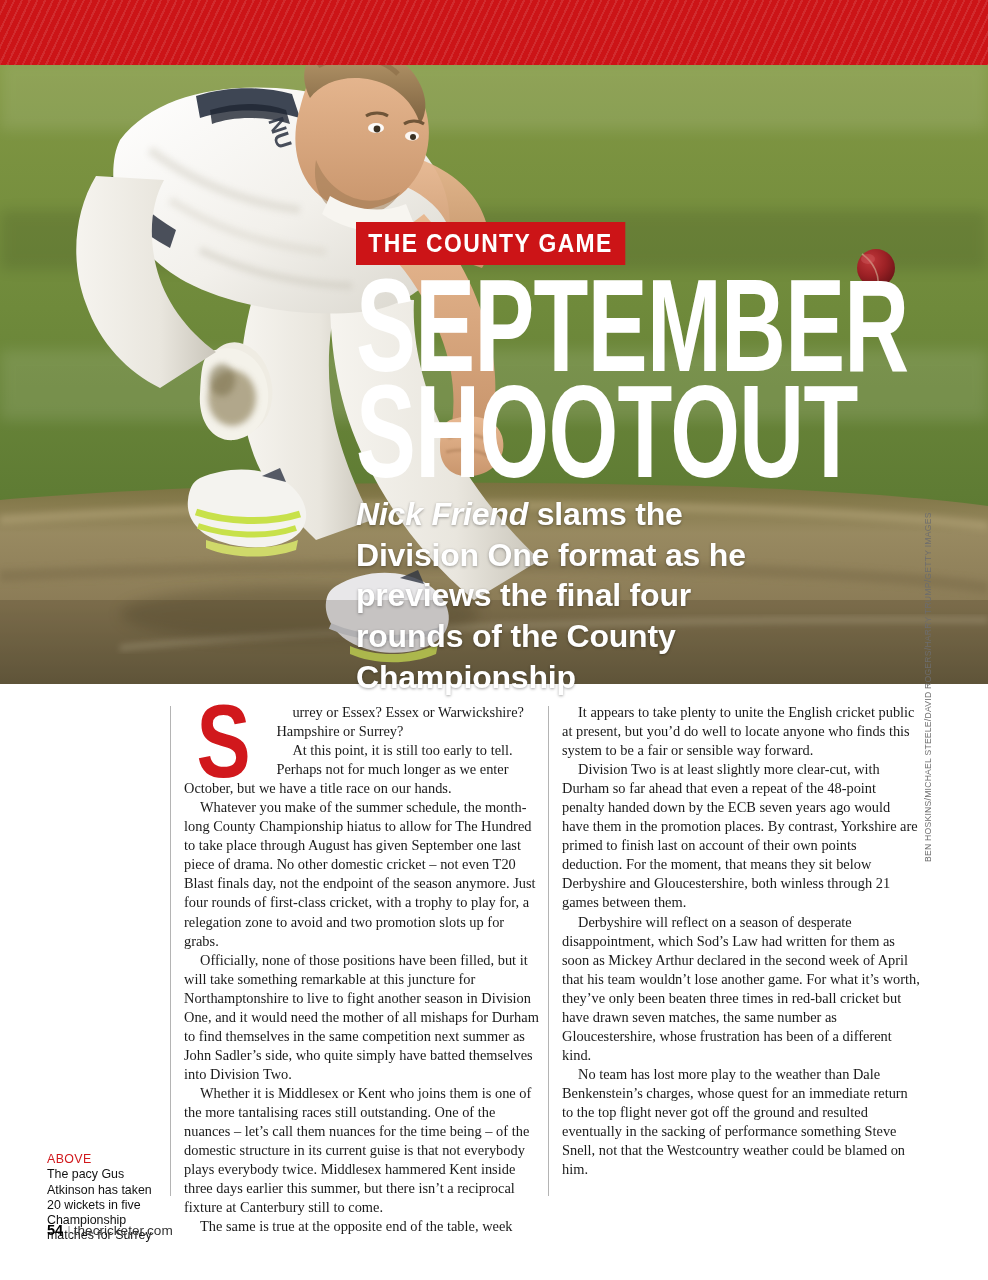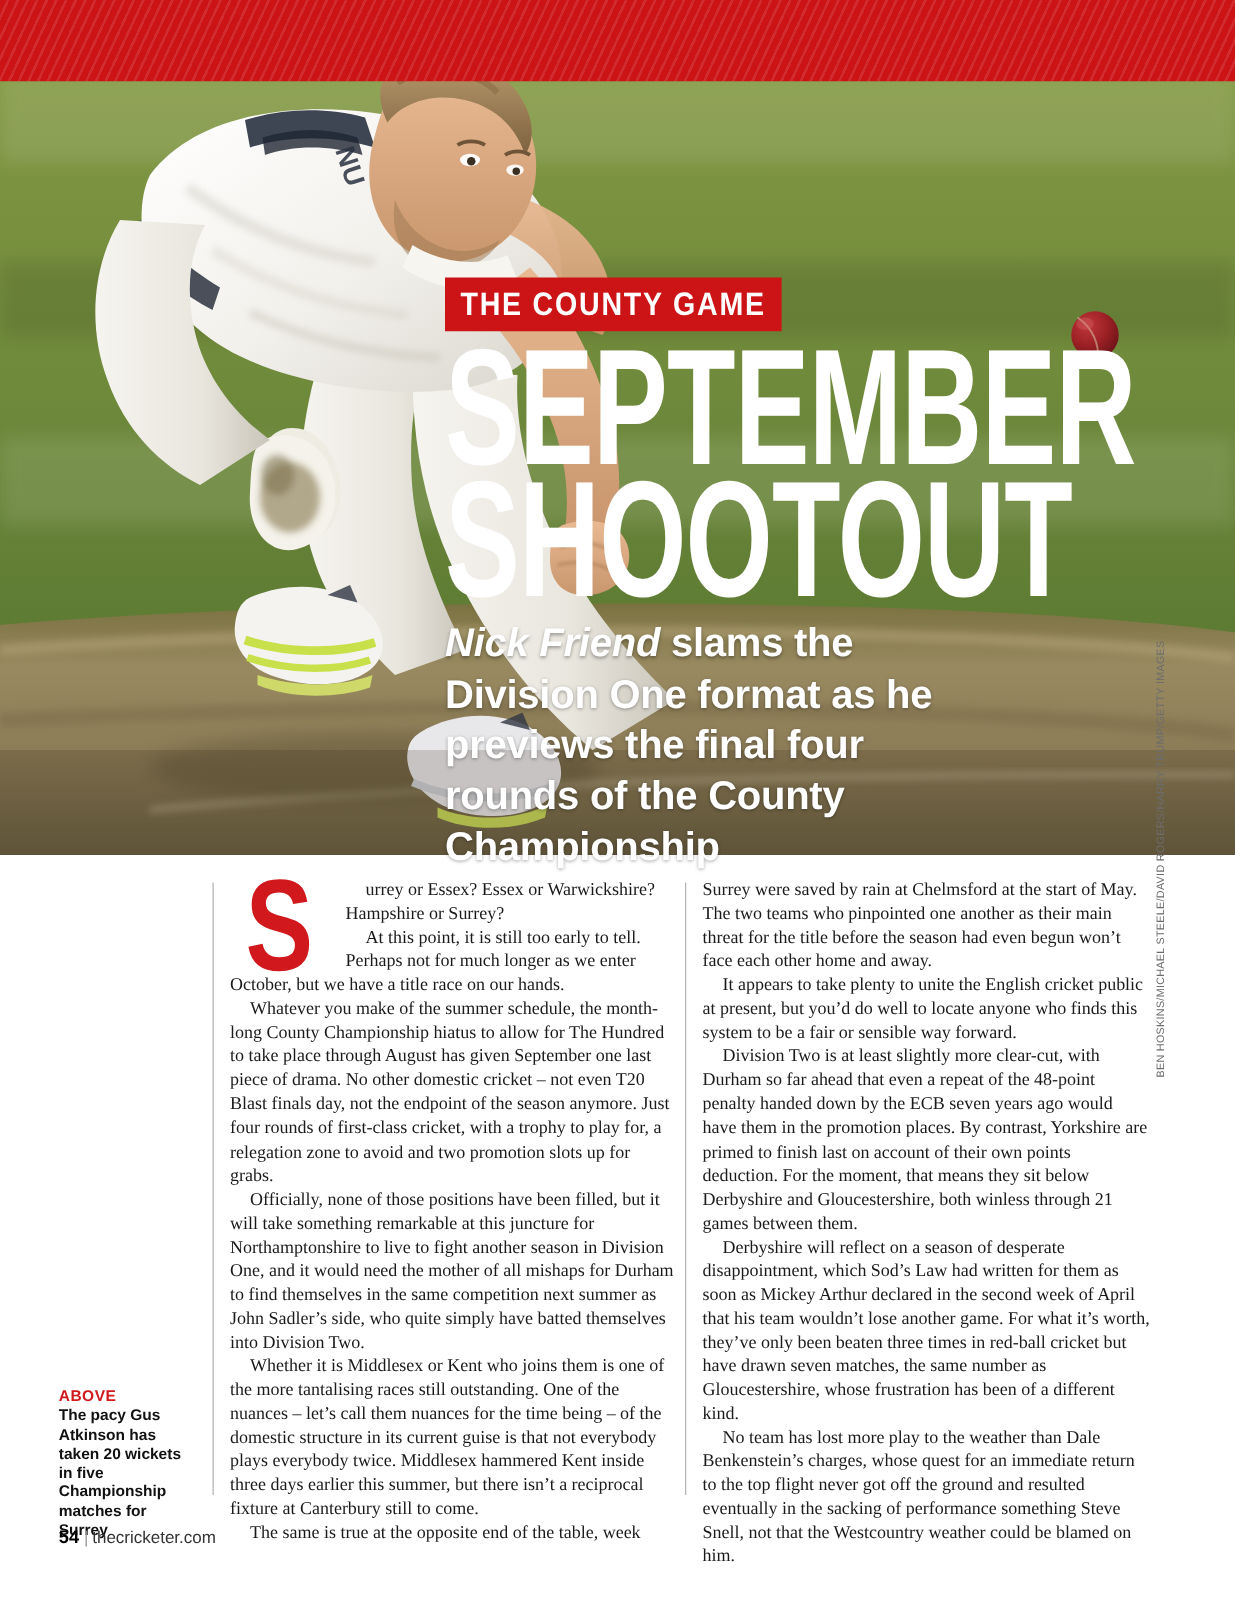--- a/index.html
+++ b/index.html
@@ -156,24 +156,24 @@
     transform-origin: left top;
   }
   .first-par {
     text-indent: 0;
   }
 
   
   .caption {
     position: absolute;
     left: 47px;
-    top: 1110px;
+    top: 1152px;
     width: 112px;
     font-family: "Liberation Sans", sans-serif;
-    font-weight: bold;
+    font-weight: normal;
     font-size: 12.4px;
     line-height: 15.3px;
     color: #111111;
     z-index: 7;
   }
   .caption .cap-label {
     display: block;
     color: #d1181c;
     letter-spacing: 0.4px;
   }
@@ -413,21 +413,20 @@
     <div class="col col-left">
       <p class="first-par"><span class="dropcap">S</span><span>urrey or Essex? Essex or Warwickshire? Hampshire or Surrey?</span></p>
       <p>At this point, it is still too early to tell. Perhaps not for much longer as we enter October, but we have a title race on our hands.</p>
       <p>Whatever you make of the summer schedule, the month-long County Championship hiatus to allow for The Hundred to take place through August has given September one last piece of drama. No other domestic cricket – not even T20 Blast finals day, not the endpoint of the season anymore. Just four rounds of first-class cricket, with a trophy to play for, a relegation zone to avoid and two promotion slots up for grabs.</p>
       <p>Officially, none of those positions have been filled, but it will take something remarkable at this juncture for Northamptonshire to live to fight another season in Division One, and it would need the mother of all mishaps for Durham to find themselves in the same competition next summer as John Sadler’s side, who quite simply have batted themselves into Division Two.</p>
       <p>Whether it is Middlesex or Kent who joins them is one of the more tantalising races still outstanding. One of the nuances – let’s call them nuances for the time being – of the domestic structure in its current guise is that not everybody plays everybody twice. Middlesex hammered Kent inside three days earlier this summer, but there isn’t a reciprocal fixture at Canterbury still to come.</p>
       <p>The same is true at the opposite end of the table, week</p>
     </div>
 
     <div class="col col-right">
-      <p class="noindent">Surrey were saved by rain at Chelmsford at the start of May. The two teams who pinpointed one another as their main threat for the title before the season had even begun won’t face each other home and away.</p>
       <p>It appears to take plenty to unite the English cricket public at present, but you’d do well to locate anyone who finds this system to be a fair or sensible way forward.</p>
       <p>Division Two is at least slightly more clear-cut, with Durham so far ahead that even a repeat of the 48-point penalty handed down by the ECB seven years ago would have them in the promotion places. By contrast, Yorkshire are primed to finish last on account of their own points deduction. For the moment, that means they sit below Derbyshire and Gloucestershire, both winless through 21 games between them.</p>
       <p>Derbyshire will reflect on a season of desperate disappointment, which Sod’s Law had written for them as soon as Mickey Arthur declared in the second week of April that his team wouldn’t lose another game. For what it’s worth, they’ve only been beaten three times in red-ball cricket but have drawn seven matches, the same number as Gloucestershire, whose frustration has been of a different kind.</p>
       <p>No team has lost more play to the weather than Dale Benkenstein’s charges, whose quest for an immediate return to the top flight never got off the ground and resulted eventually in the sacking of performance something Steve Snell, not that the Westcountry weather could be blamed on him.</p>
     </div>
   </div>
 
   <div class="caption">
     <span class="cap-label">ABOVE</span><span>The pacy Gus Atkinson has taken 20 wickets in five Championship matches for Surrey</span>
   </div>

